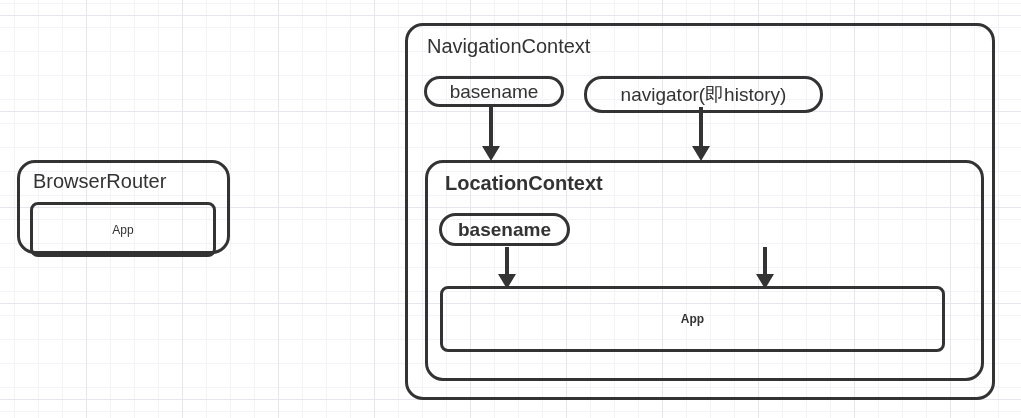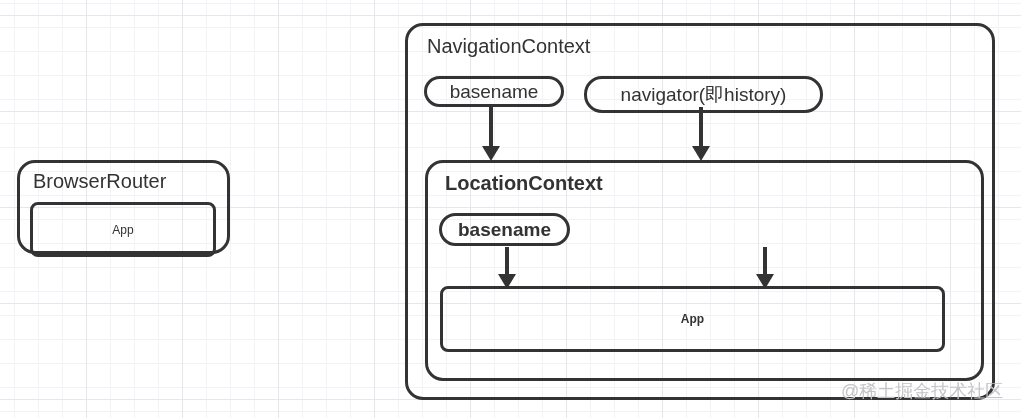--- a/index.html
+++ b/index.html
@@ -148,15 +148,14 @@
         <div class="line" style="height:28px;"></div>
         <div class="head" style="top:27px;"></div>
       </div>
 
       <div class="box" style="left:12px; top:123px; width:505px; height:66px; border-radius:8px;">
         <div class="center-label">App</div>
       </div>
     </div>
   </div>
 
-  <div class="watermark">@稀土掘金技术社区</div>
 
 </div>
 
 </body></html>

